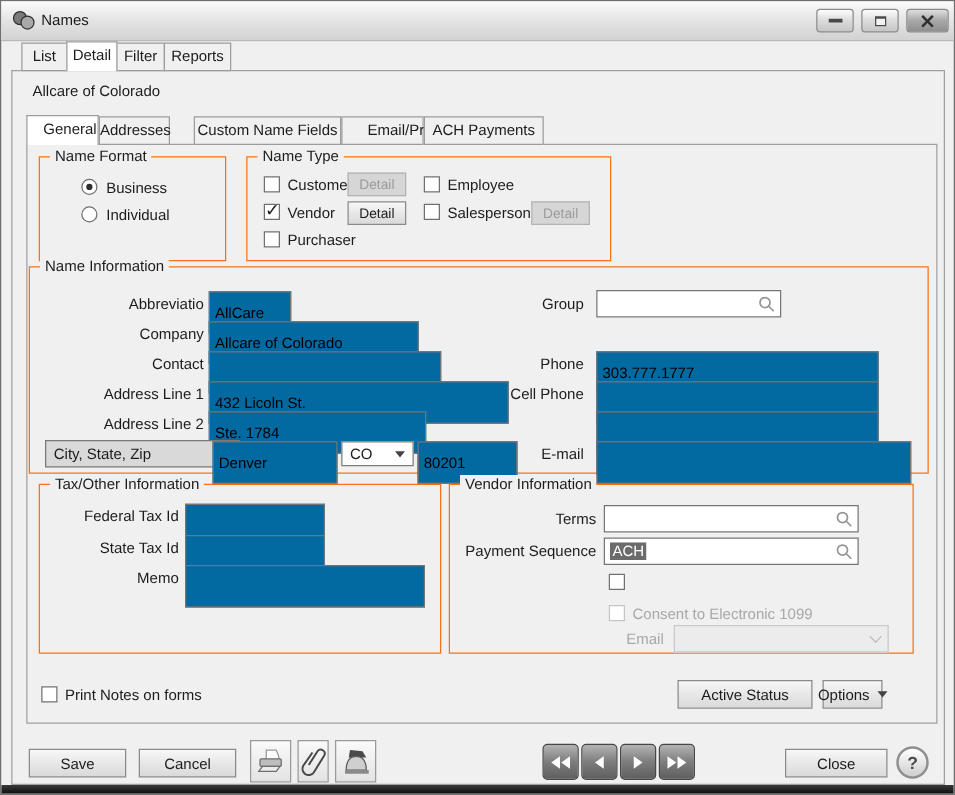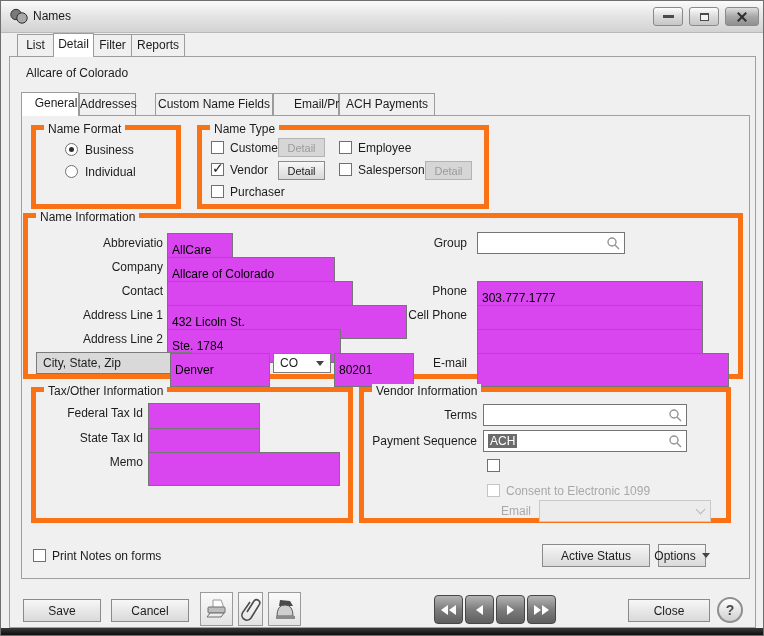--- a/index.html
+++ b/index.html
@@ -19,27 +19,27 @@
   .glyph-x::before,.glyph-x::after{content:"";position:absolute;left:5px;top:0;width:2px;height:12px;background:#2e2e2e;}
   .glyph-x::before{transform:rotate(45deg);} .glyph-x::after{transform:rotate(-45deg);}
   .tab{position:absolute;box-sizing:border-box;height:23px;line-height:21px;text-align:center;
     border:1px solid #9c9c9c;background:#f0f0f0;z-index:1;cursor:default;}
   .tab.active{background:#ffffff;border-bottom:none;z-index:3;}
   .client-frame{position:absolute;left:8px;top:55px;width:747px;height:572px;box-sizing:border-box;
     border:1px solid #a0a0a0;background:#f0f0f0;}
   .record-name{position:absolute;left:25px;top:65px;z-index:2;}
   .panel{position:absolute;left:20px;top:114px;width:729px;height:464px;box-sizing:border-box;
     border:1px solid #a0a0a0;background:#f0f0f0;}
-  .group{position:absolute;box-sizing:border-box;border:5px solid #f97316;}
+  .group{position:absolute;box-sizing:border-box;border:1px solid #f97316;}
   .legend{position:absolute;top:-8px;left:8px;background:#f0f0f0;padding:0 4px;white-space:nowrap;}
   .lbl{position:absolute;height:20px;line-height:20px;text-align:right;white-space:nowrap;}
   .lbl.left{text-align:left;}
   .lbl.disabled{color:#a8a8a8;}
   input.tb{position:absolute;box-sizing:border-box;height:20px;border:1px solid #757575;
-    background:#d946ef;font:12px "Liberation Sans","DejaVu Sans",sans-serif;padding:16px 4px;outline:none;}
+    background:#0369a1;font:12px "Liberation Sans","DejaVu Sans",sans-serif;padding:16px 4px;outline:none;}
   .tbx{position:absolute;box-sizing:border-box;height:22px;border:1px solid #757575;background:#fff;
     display:flex;align-items:center;padding:0 4px;}
   .tbx .mag{margin-left:auto;}
   .sel-text{background:#6b6b6b;color:#fff;padding:0 2px;}
   .combo{position:absolute;box-sizing:border-box;border:1px solid #7a7a7a;background:#d9d9d9;
     display:flex;align-items:center;padding:0 6px;cursor:default;}
   .combo.white{background:#fff;}
   .combo.disabled{background:#ececec;border-color:#c9c9c9;}
   .chev{display:inline-block;width:6px;height:6px;border-right:1.5px solid #4a4a4a;
     border-bottom:1.5px solid #4a4a4a;transform:rotate(45deg);margin-left:auto;margin-top:-3px;}

